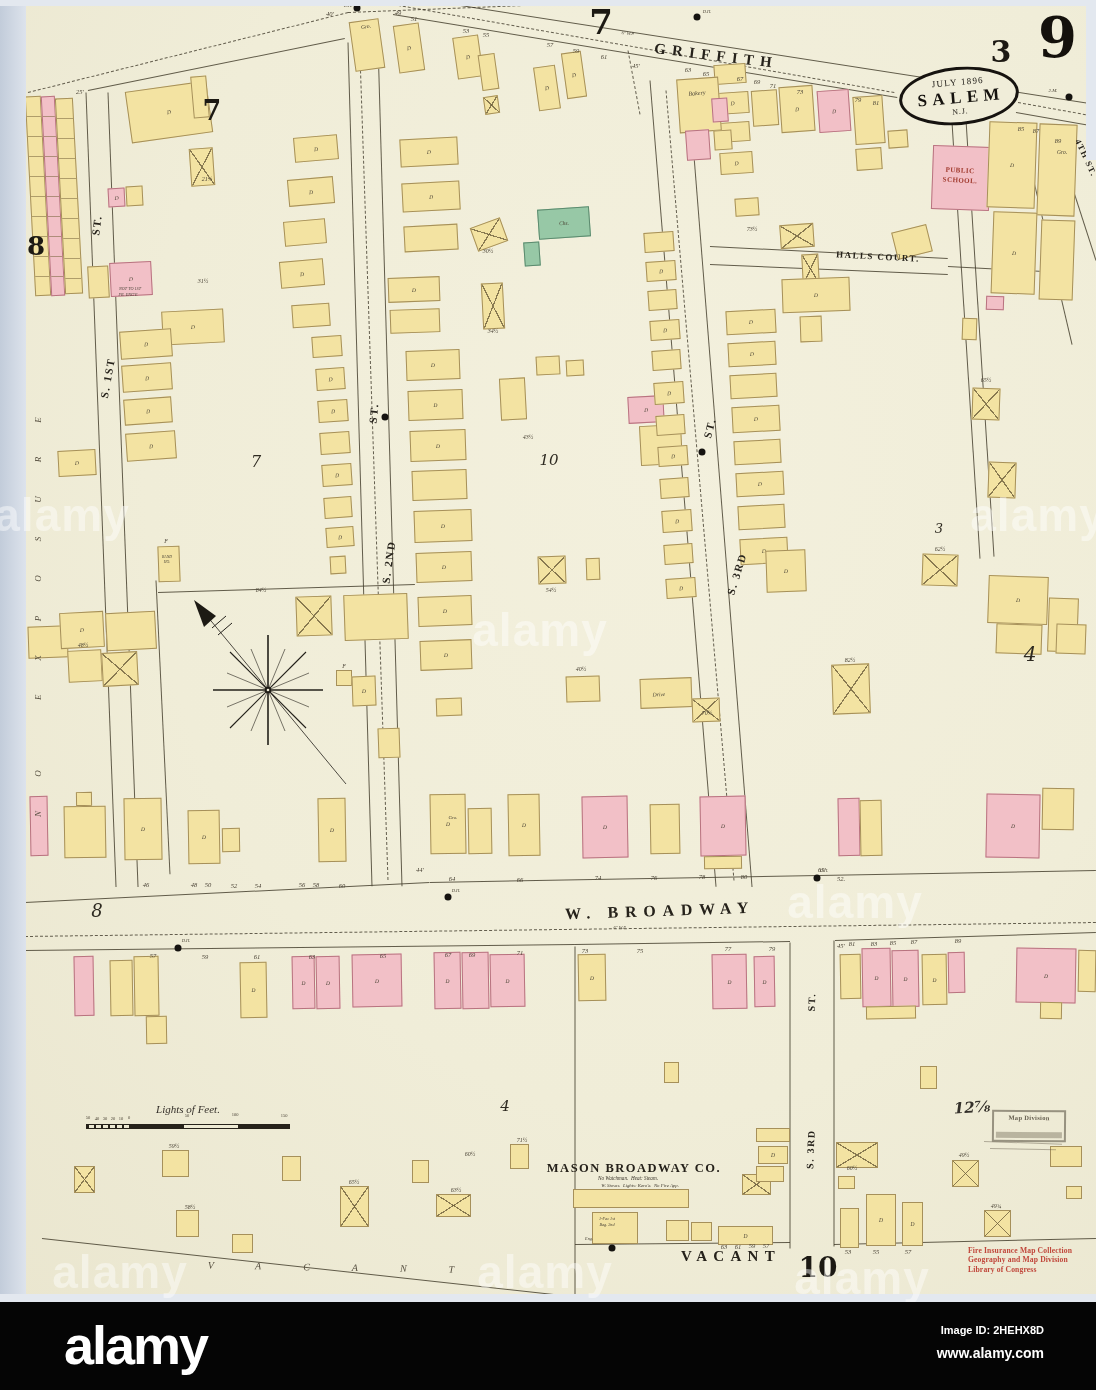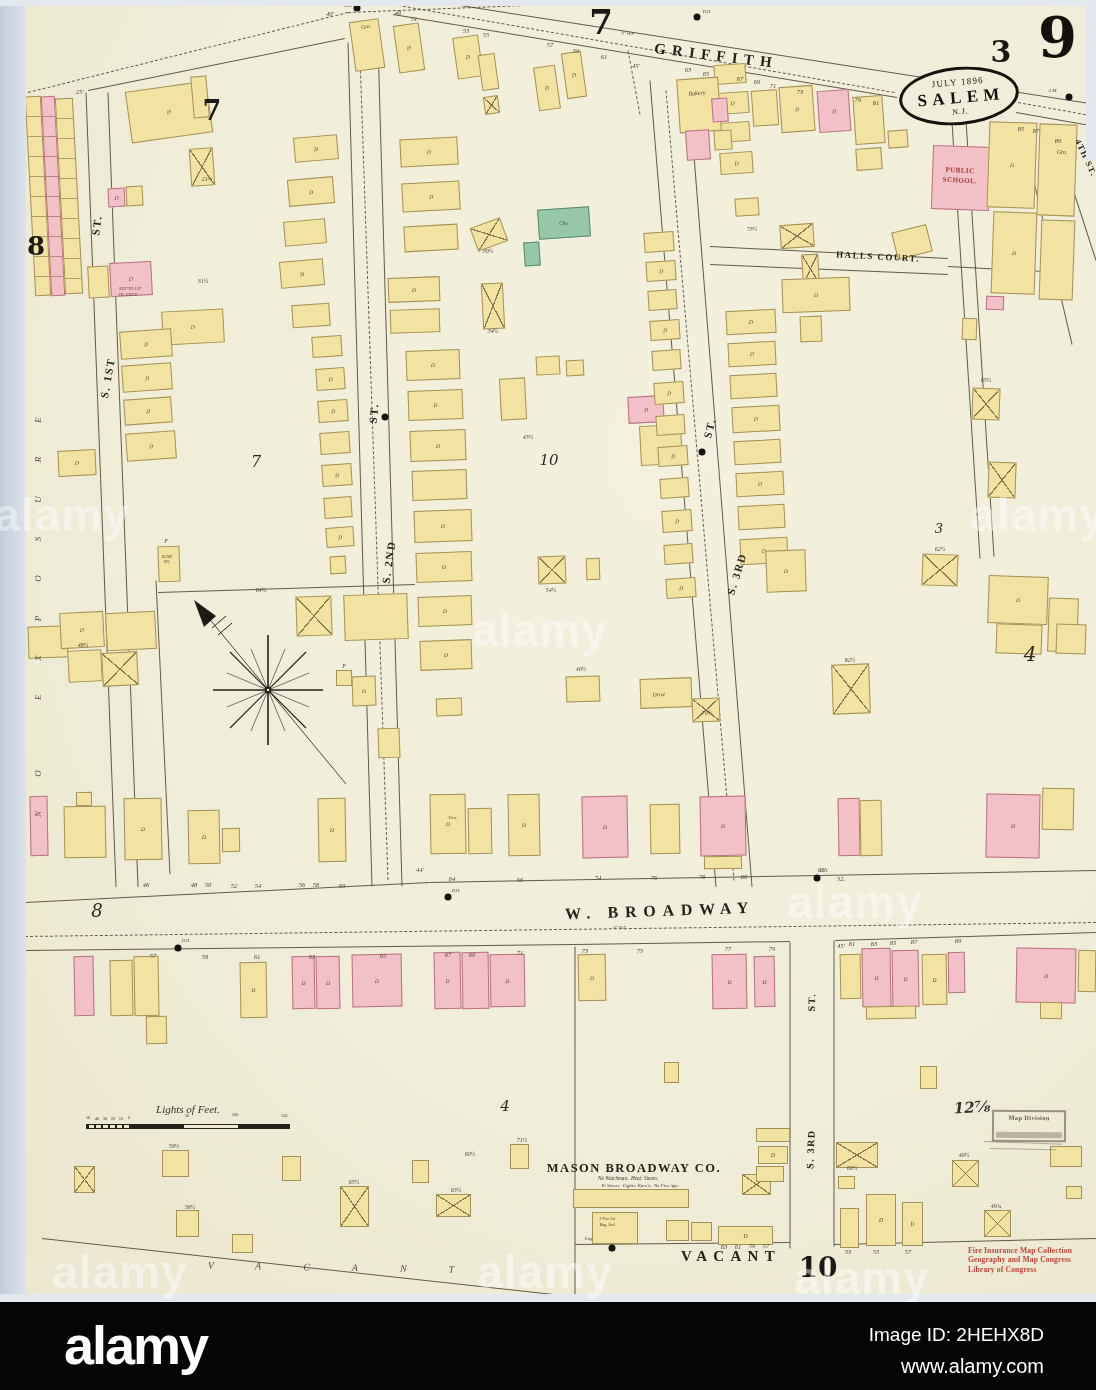--- a/index.html
+++ b/index.html
@@ -69,22 +69,22 @@
   .sk{position:absolute;height:0;border-top:1.5px solid rgba(100,92,75,.45);transform-origin:0 50%;}
 
   #loc-credit{position:absolute;left:968px;top:1246px;width:126px;font:700 7.6px "Liberation Serif",serif;
      color:#c0463a;line-height:9.4px;letter-spacing:.02em;}
 
   #compass{position:absolute;left:160px;top:572px;}
 
   #footer{position:absolute;left:0;top:1302px;width:1096px;height:88px;background:#050505;}
   #footer-right{position:absolute;right:52px;top:1324px;text-align:right;color:#fff;
      font-family:"Liberation Sans",sans-serif;}
-  #footer-right .id{font-size:19px;}
-  #footer-right .url{font-size:20px;font-weight:400;margin-top:9px;}
+  #footer-right .id{font-size:11px;font-weight:bold;}
+  #footer-right .url{font-size:14px;font-weight:700;margin-top:9px;}
 </style>
 </head>
 <body>
 
 <div id="stage">
   <div id="sheet">
 
     <div id="map-generated">
         <div class="ln" style="left: 390px; top: -6px; width: 714.518px; transform: rotate(8.8559deg);"></div>
         <div class="ln" style="left: 393px; top: 14px; width: 510.789px; transform: rotate(9.35168deg);"></div>
@@ -680,21 +680,21 @@
 
     <div id="mapdiv-stamp">
       <div class="t">Map Division</div>
       <div class="smudge"></div>
     </div>
     <div class="sk" style="left:984px;top:1141px;width:78px;transform:rotate(2deg);"></div>
     <div class="sk" style="left:990px;top:1148px;width:66px;transform:rotate(1deg);"></div>
 
     <div id="loc-credit">
       <div>Fire Insurance Map Collection</div>
-      <div>Geography and Map Congress</div>
+      <div>Geography and Map Division</div>
       <div>Library of Congress</div>
     </div>
 
     <div class="edge" id="margin-left"></div>
     <div class="edge" id="margin-top"></div>
     <div class="edge" id="margin-bottom"></div>
     <div class="edge" id="corner-tr"></div>
 
     <div id="wm-layer">
         <div class="wm" style="left: 62px; top: 515px;">alamy</div>

